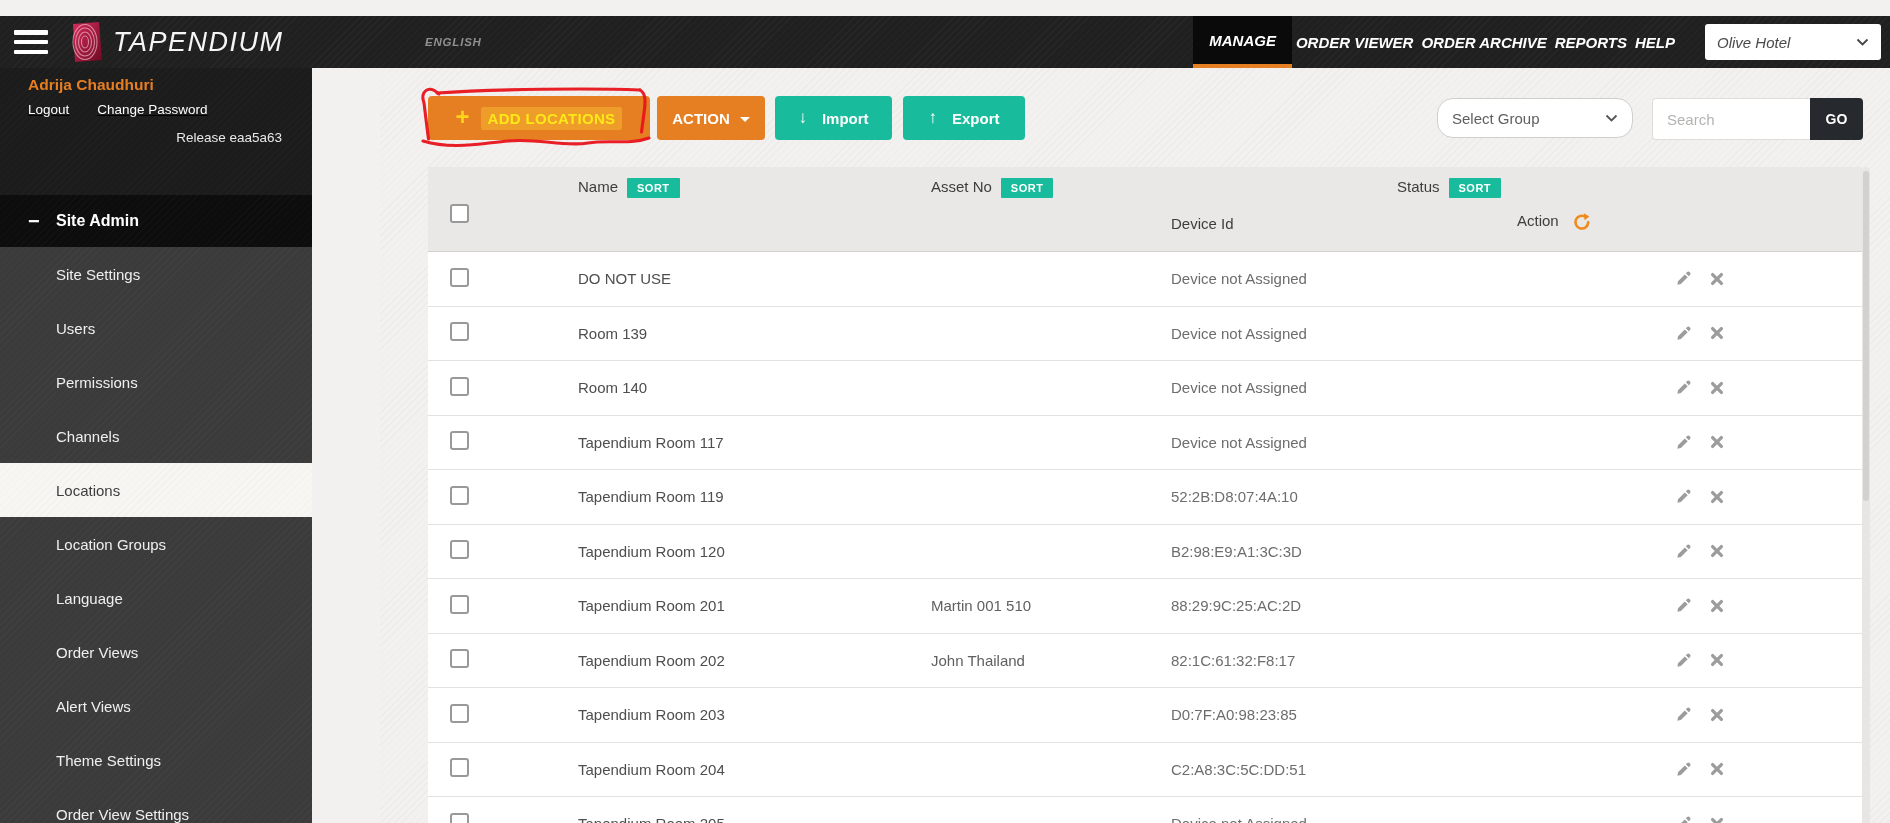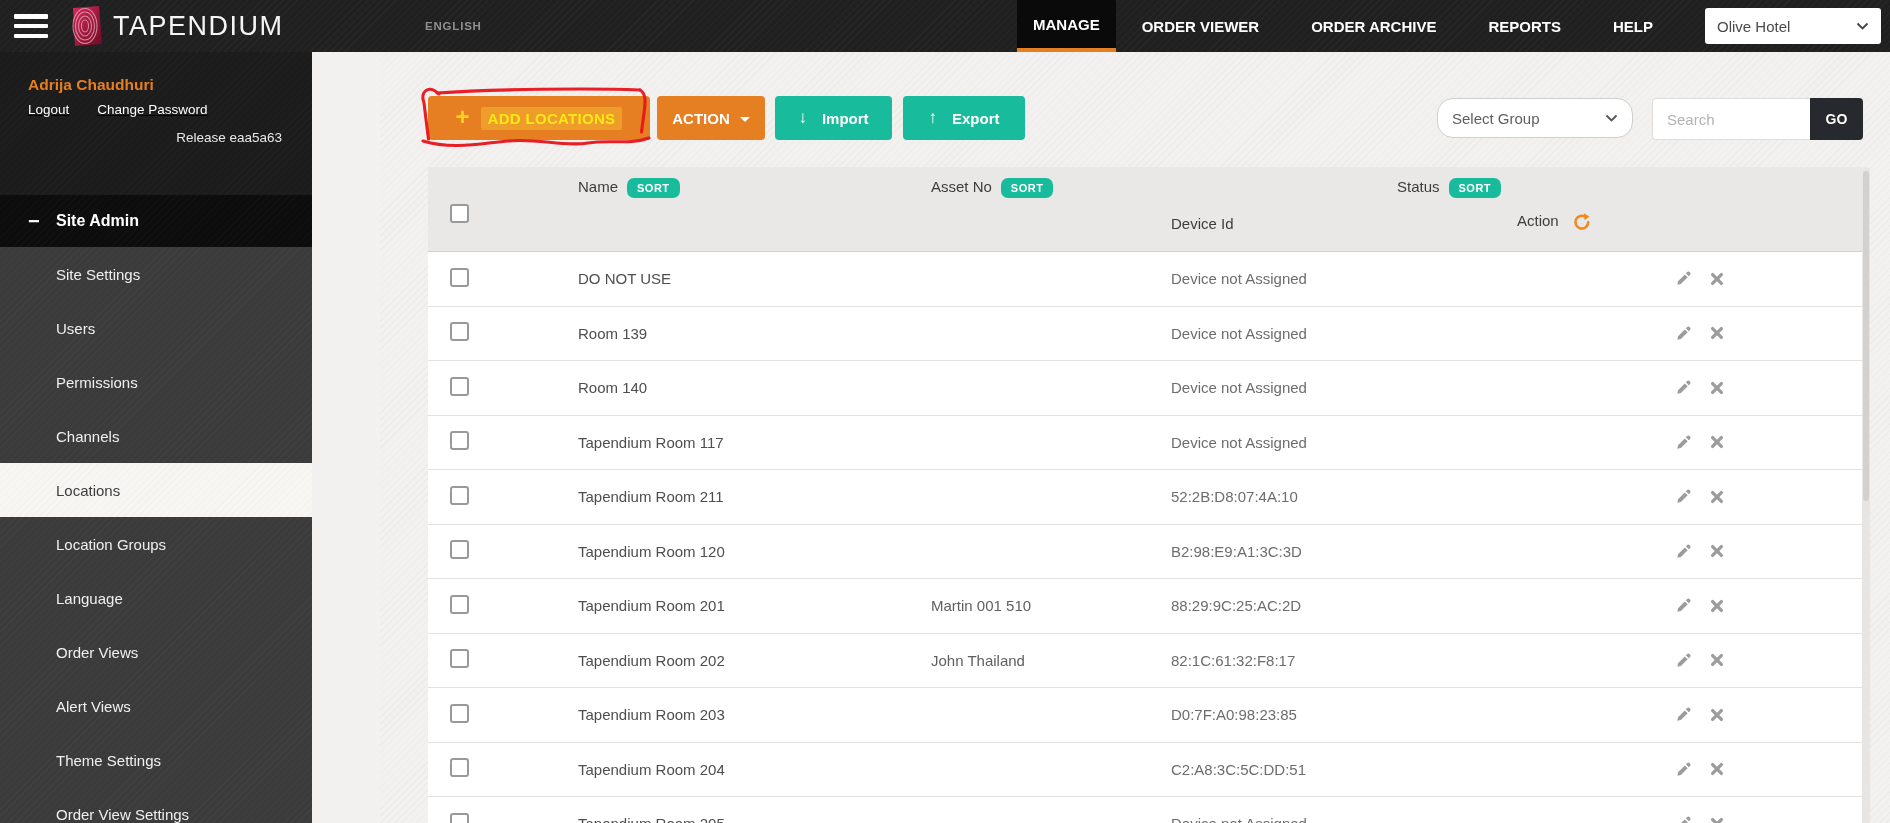--- a/index.html
+++ b/index.html
@@ -1,32 +1,32 @@
 <!DOCTYPE html>
 <html><head>
 <meta charset="utf-8">
 <style>
   * { margin:0; padding:0; box-sizing:border-box; }
   html,body { width:1890px; height:823px; overflow:hidden; }
   body { font-family:"Liberation Sans", sans-serif; position:relative; background:#f2f1ef; }
 
   
   .topnav {
-    position:absolute; top:0; left:0; width:1890px; height:52px;
+    position:absolute; top:16px; left:0; width:1890px; height:52px;
     background-color:#202020;
     background-image:repeating-linear-gradient(135deg, rgba(255,255,255,.03) 0 1px, transparent 1px 5px);
-    display:flex; align-items:center; z-index:30;
+    display:flex; align-items:center; z-index:30;font-style:italic;
   }
   .hamburger { margin-left:14px; width:34px; height:24px; display:flex; flex-direction:column; justify-content:space-between; cursor:pointer; }
   .hamburger span { display:block; height:4.5px; background:#fff; border-radius:1px; }
   .brand-logo { margin-left:20px; display:flex; align-items:center; }
   .brand-title { margin-left:9px; color:#f5f5f5; font-size:27px; letter-spacing:1.5px; font-weight:400; }
   .lang-label { position:absolute; left:425px; top:50%; transform:translateY(-50%); color:#8f8f8f; font-size:11.5px; font-weight:bold; letter-spacing:.8px; }
   .nav-right { margin-left:auto; height:100%; display:flex; align-items:stretch; }
-  .nav-item { display:flex; align-items:center; padding:0 26px; color:#fff; font-size:15px; font-weight:bold; cursor:pointer; white-space:nowrap; }
+  .nav-item { display:flex; align-items:center; padding:0 4px; color:#fff; font-size:15px; font-weight:bold; cursor:pointer; white-space:nowrap; }
   .nav-item.active { background:#0a0a0a; border-bottom:4px solid #e67e22; padding:0 16px; }
   .site-select {
     align-self:center; margin:0 9px 0 26px; width:176px; height:36px; background:#fff;
     border-radius:3px; display:flex; align-items:center; padding:0 12px; cursor:pointer;
   }
   .site-select .val { color:#4a4a4a; font-size:15px; flex:1; }
 
   
   .sidebar {
     position:absolute; top:52px; left:0; width:312px; bottom:0;
@@ -97,21 +97,21 @@
   .table { position:absolute; left:48px; top:115px; width:1434px; }
   .thead {
     display:grid; grid-template-columns:150px 353px 240px 226px 120px auto; height:85px;
     background:#e9e8e6; border-bottom:1px solid #d2d2d0;
   }
   .th { font-size:15px; color:#3d3d3d; }
   .th.sortable { padding-top:11px; display:flex; flex-direction:row; align-items:flex-start; gap:9px; }
   .th.plain { padding-top:48px; }
   .th-check { padding-top:37px; padding-left:22px; }
   .th-action { padding-top:45px; display:flex; align-items:flex-start; gap:13px; }
-  .sort-btn { background:#18bc9c; color:#fff; font-size:11px; font-weight:bold; letter-spacing:.5px; padding:4px 10px; border-radius:7px; cursor:pointer; }
+  .sort-btn { background:#18bc9c; color:#fff; font-size:11px; font-weight:bold; letter-spacing:.5px; padding:4px 10px; border-radius:1px; cursor:pointer; }
   .checkbox { display:inline-block; width:19px; height:19px; border:2px solid #999; border-radius:3px; background:#fff; cursor:pointer; }
   .tbody .row {
     display:grid; grid-template-columns:150px 353px 240px 226px 120px auto; height:54.5px;
     background:#fff; border-bottom:1px solid #e3e2e0; align-items:center;
   }
   .cell { font-size:15px; }
   .cell-check { padding-left:22px; }
   .cell-name { color:#4e4e4e; }
   .cell-asset { color:#606060; }
   .cell-device { color:#6d6d6d; }
@@ -365,21 +365,21 @@
       </span>
       <span class="icon-btn">
         <svg width="14" height="14" viewBox="0 0 14 14">
           <path d="M2.6 2.6 L11.4 11.4 M11.4 2.6 L2.6 11.4" stroke="#9c9c9c" stroke-width="3.3" stroke-linecap="round"></path>
         </svg>
       </span>
     </div>
   </div>
         <div class="row">
     <div class="cell cell-check"><span class="checkbox"></span></div>
-    <div class="cell cell-name">Tapendium Room 211</div>
+    <div class="cell cell-name">Tapendium Room 119</div>
     <div class="cell cell-asset"></div>
     <div class="cell cell-device">52:2B:D8:07:4A:10</div>
     <div class="cell cell-status"></div>
     <div class="cell cell-action">
       <span class="icon-btn">
         <svg width="15" height="15" viewBox="0 0 15 15">
           <path d="M10.9 1.3 a2.05 2.05 0 0 1 2.9 2.9 l-1.05 1.05 -2.9 -2.9 z M8.8 3.4 l2.9 2.9 -6.8 6.8 -3.5 0.65 0.6 -3.55 z" fill="#9c9c9c"></path>
         </svg>
       </span>
       <span class="icon-btn">

